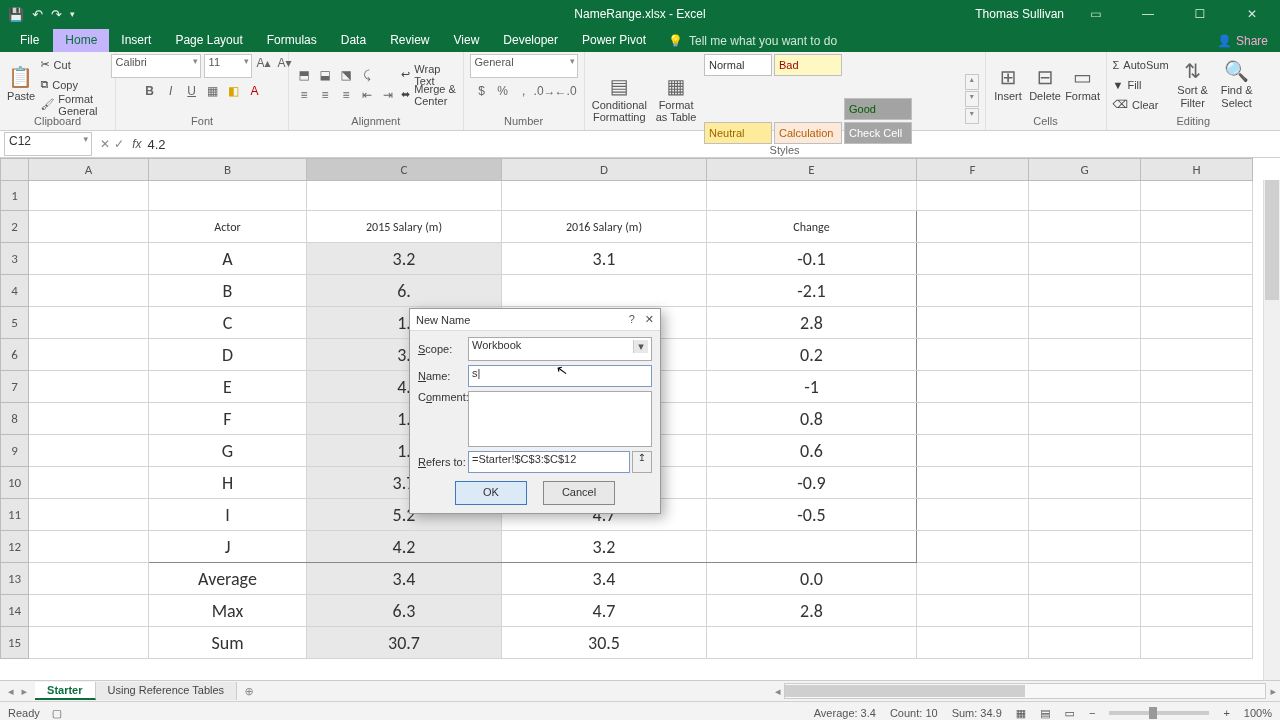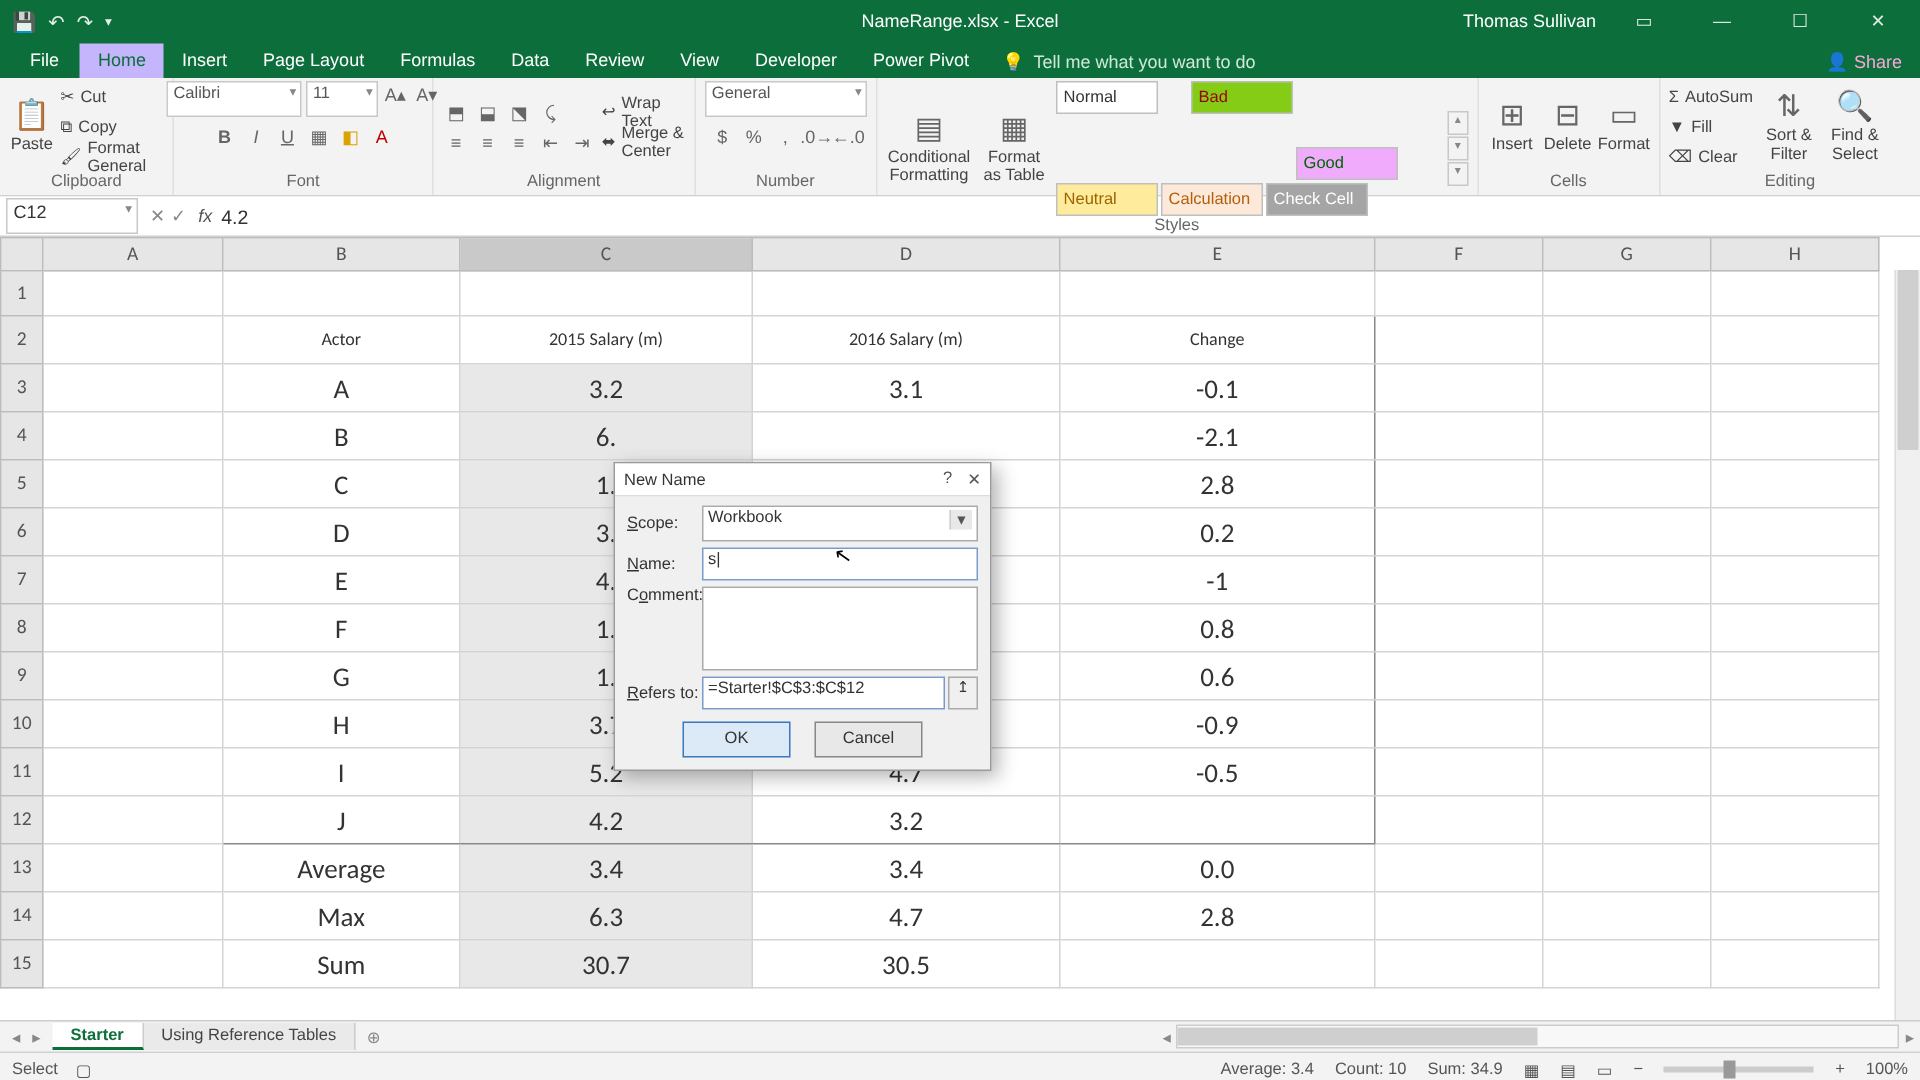--- a/index.html
+++ b/index.html
@@ -236,22 +236,22 @@
       <div class="bigbtn" style="width:60px">
           <div class="ic">▤</div>
           <span>Conditional Formatting</span>
         </div>
       <div class="bigbtn" style="width:50px">
           <div class="ic">▦</div>
           <span>Format as Table</span>
         </div>
       <div class="style-gal" id="style-gallery">
           <div class="style-cell" style="background: rgb(255, 255, 255); color: rgb(51, 51, 51);">Normal</div>
-          <div class="style-cell" style="background: #84cc16; color: rgb(156, 0, 6); margin-left: 20px;">Bad</div>
-          <div class="style-cell" style="background: #f0abfc; color: rgb(0, 97, 0); margin-top: 44px;">Good</div>
+          <div class="style-cell" style="background: #fef9c3; color: rgb(156, 0, 6);">Bad</div>
+          <div class="style-cell" style="background: #a3a3a3; color: rgb(0, 97, 0); margin-top: 44px;">Good</div>
           <div class="style-cell" style="background: rgb(255, 235, 156); color: rgb(156, 101, 0);">Neutral</div>
           <div class="style-cell" style="background: rgb(252, 233, 218); color: rgb(180, 95, 6);">Calculation</div>
           <div class="style-cell" style="background: rgb(165, 165, 165); color: rgb(255, 255, 255);">Check Cell</div>
         </div>
       <div class="gal-scroll">
           <div>▴</div>
           <div>▾</div>
           <div>▾</div>
         </div>
     </div>
@@ -549,21 +549,21 @@
     <span style="padding:0 4px;color:#888">◂</span>
     <div class="track">
         <div class="thumb"></div>
       </div>
     <span style="padding:0 4px;color:#888">▸</span>
   </div>
 </div>
 
 <div class="status">
   <div style="display:flex;gap:12px;align-items:center">
-    <span>Select</span>
+    <span>Ready</span>
     <span>▢</span>
   </div>
   <div class="r">
     <span>Average: 3.4</span>
     <span>Count: 10</span>
     <span>Sum: 34.9</span>
     <span>▦</span>
     <span>▤</span>
     <span>▭</span>
     <span>−</span>

